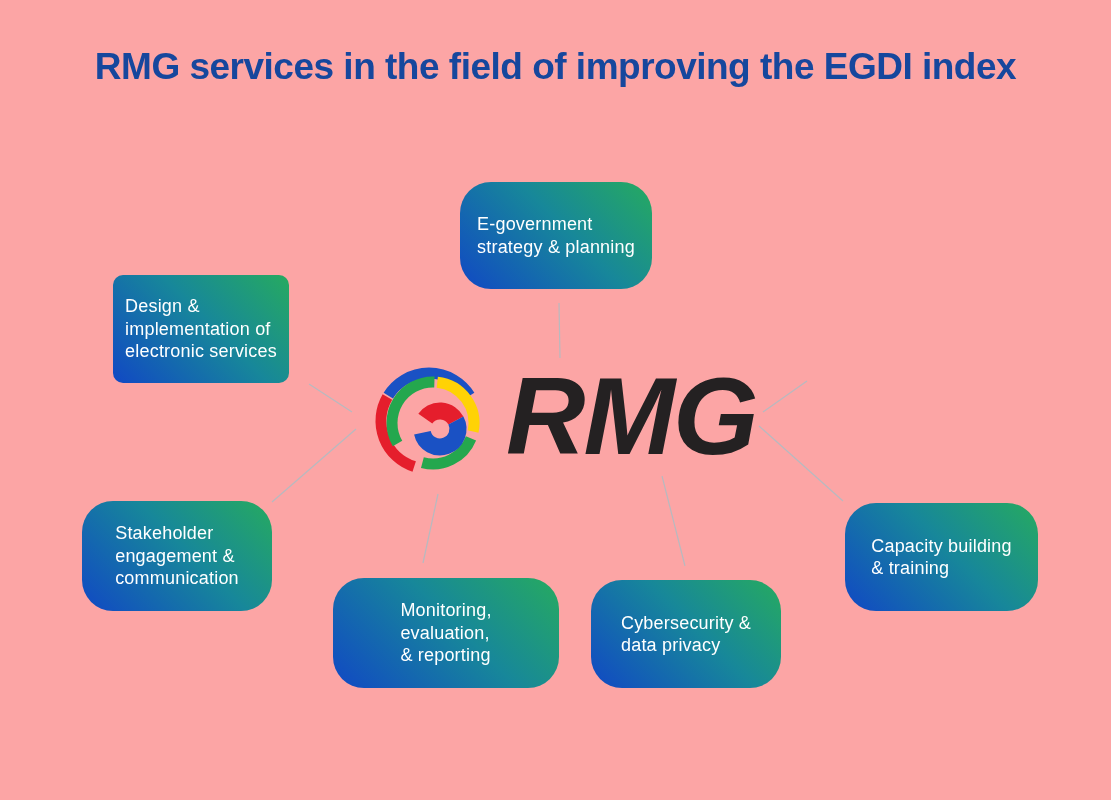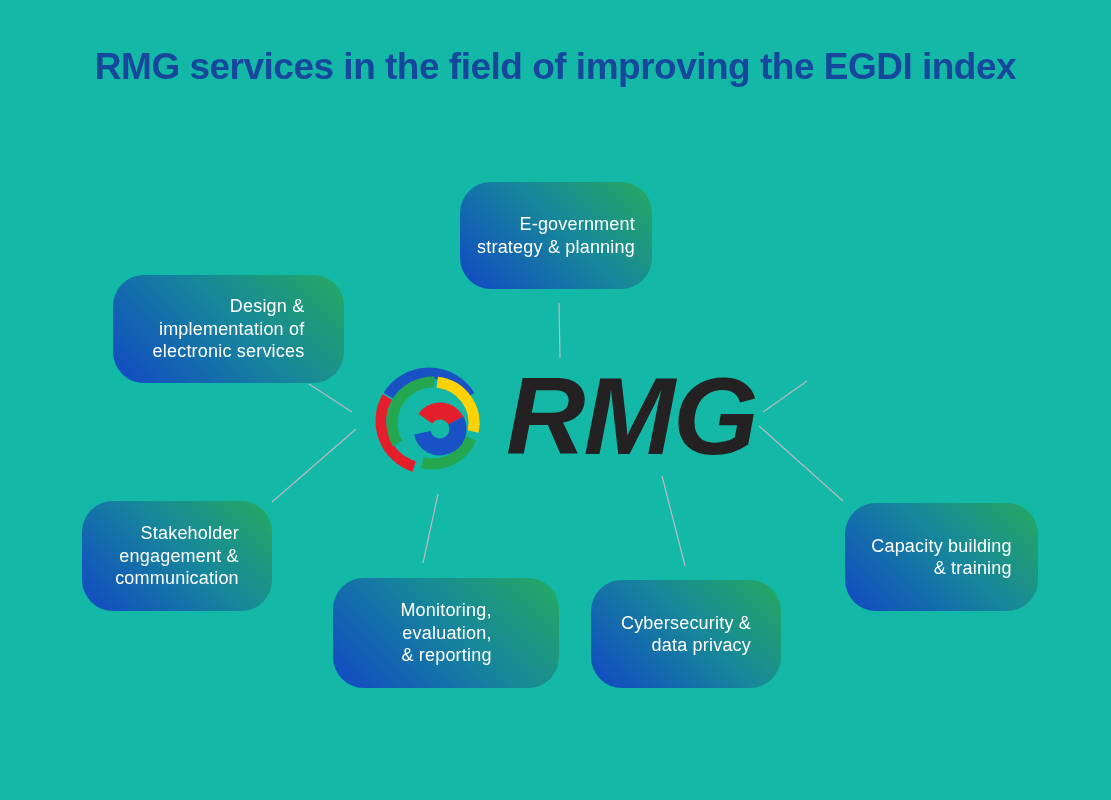--- a/index.html
+++ b/index.html
@@ -2,21 +2,21 @@
 <html><head>
 <meta charset="utf-8">
 <style>
   html, body { margin: 0; padding: 0; }
   body { background: #eff1f7; }
 
   .canvas {
     position: relative;
     width: 1111px;
     height: 800px;
-    background: #14b8a6;
+    background: #fca5a5;
     overflow: hidden;
     font-family: "Liberation Sans", sans-serif;
   }
 
   .page-title {
     position: absolute;
     top: 46px;
     left: 0;
     width: 1111px;
     text-align: center;
@@ -36,33 +36,33 @@
   .connector {
     stroke: #b7bac0;
     stroke-width: 1.2;
   }
 
   .service-box {
     position: absolute;
     display: flex;
     align-items: center;
     justify-content: center;
-    text-align: right;
+    text-align: left;
     color: #ffffff;
     background: linear-gradient(45deg, #1148c4 0%, #17879a 55%, #26aa60 100%);
     border-radius: 31px;
     font-size: 18px;
     line-height: 22.5px;
     letter-spacing: 0.2px;
     white-space: pre-line;
     font-weight: 500;
   }
 
   .pos-egov        { left: 460px; top: 182px; width: 192px; height: 107px; }
-  .pos-design      { left: 113px; top: 275px; width: 231px; height: 108px; }
+  .pos-design      { left: 113px; top: 275px; width: 176px; height: 108px; border-radius: 10px; }
   .pos-digital     { left: 806px; top: 275px; width: 186px; height: 108px; }
   .pos-stakeholder { left:  82px; top: 501px; width: 190px; height: 110px; }
   .pos-monitoring  { left: 333px; top: 578px; width: 226px; height: 110px; }
   .pos-cyber       { left: 591px; top: 580px; width: 190px; height: 108px; }
   .pos-capacity    { left: 845px; top: 503px; width: 193px; height: 108px; }
 
   .rmg-wordmark {
     position: absolute;
     left: 506px;
     top: 361px;

